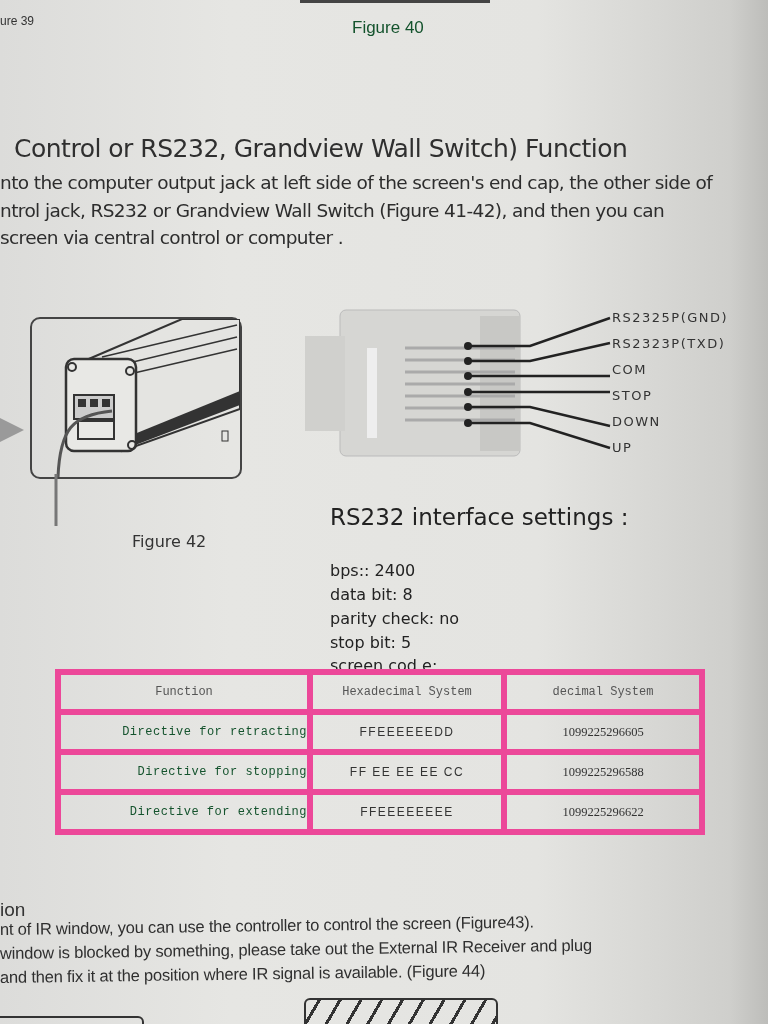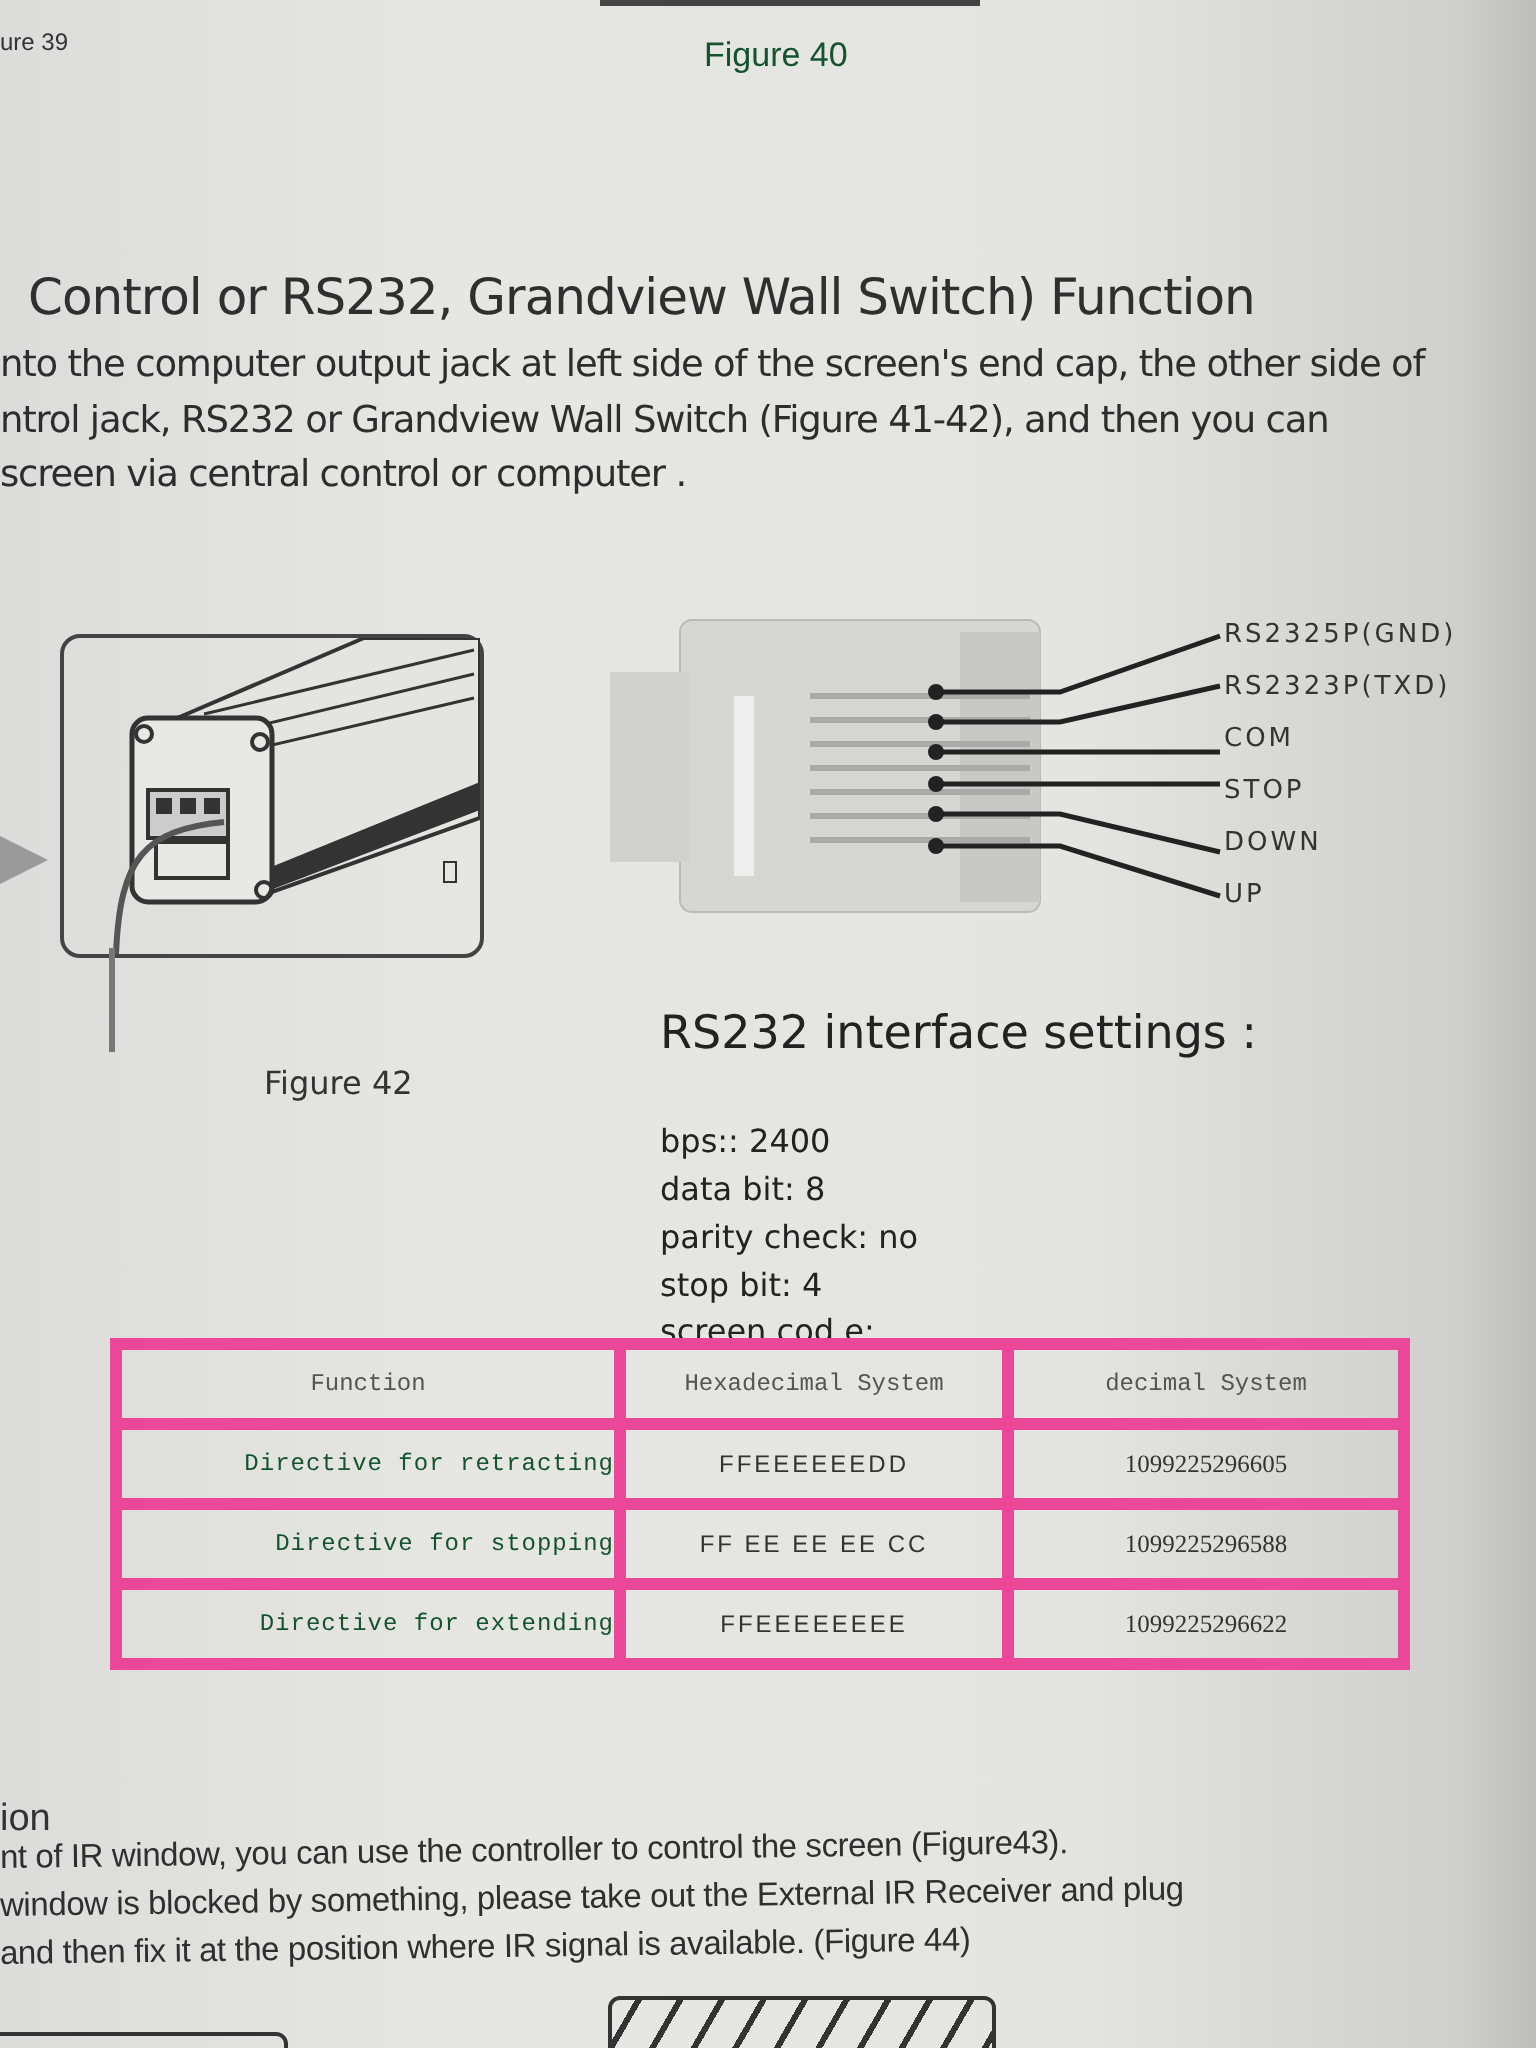--- a/index.html
+++ b/index.html
@@ -117,21 +117,21 @@
 <div class="abs pin-label" style="left:612px;top:336px">RS2323P(TXD)</div>
 <div class="abs pin-label" style="left:612px;top:362px">COM</div>
 <div class="abs pin-label" style="left:612px;top:388px">STOP</div>
 <div class="abs pin-label" style="left:612px;top:414px">DOWN</div>
 <div class="abs pin-label" style="left:612px;top:440px">UP</div>
 
 <div class="abs rs-title">RS232 interface settings :</div>
 <div class="abs rs-line" style="top:538px">bps:: 2400</div>
 <div class="abs rs-line" style="top:562px">data bit: 8</div>
 <div class="abs rs-line" style="top:586px">parity check: no</div>
-<div class="abs rs-line" style="top:610px">stop bit: 4</div>
+<div class="abs rs-line" style="top:610px">stop bit: 5</div>
 <div class="abs rs-line" style="top:633px">screen cod e:</div>
 
 <table class="codes">
   <tbody>
       <tr>
     <th style="width:246px">Function</th>
     <th style="width:188px">Hexadecimal System</th>
     <th>decimal System</th>
   </tr>
   <tr>

